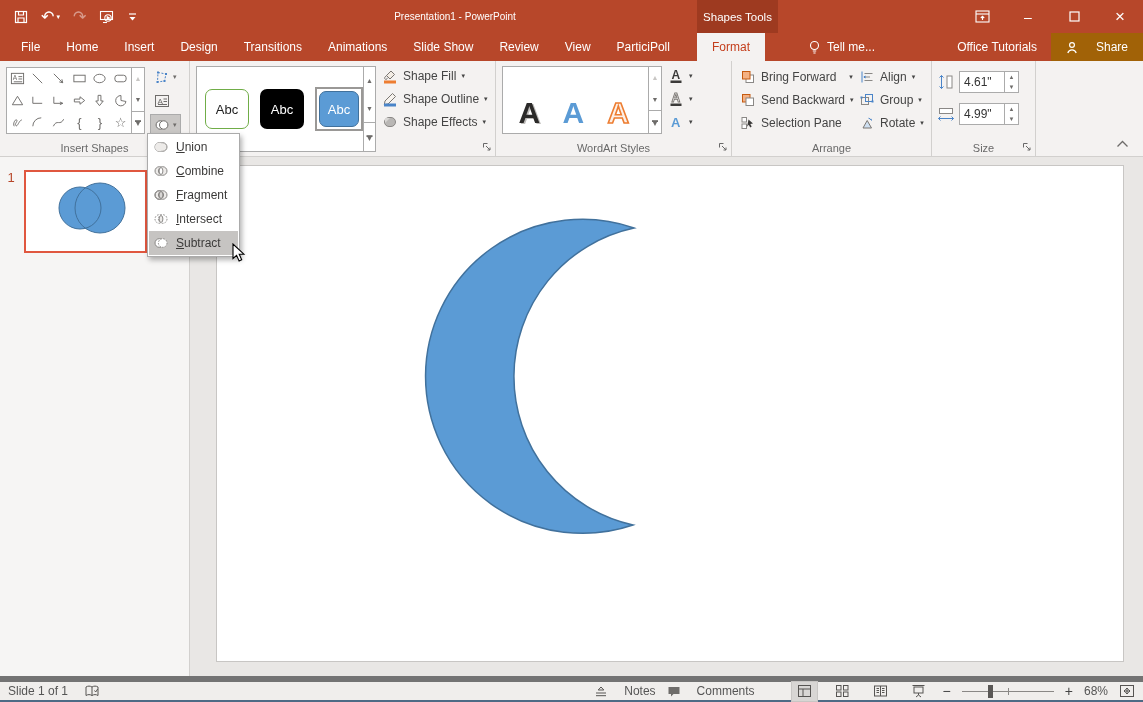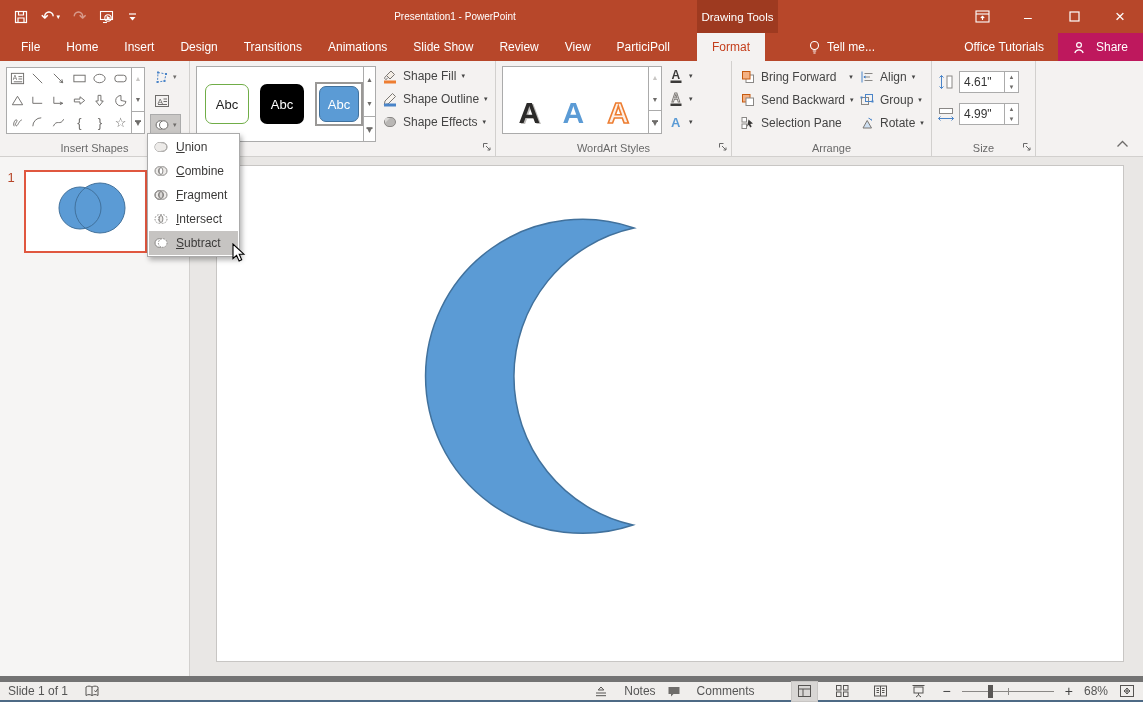--- a/index.html
+++ b/index.html
@@ -15,21 +15,21 @@
 .ctxhdr{position:absolute;left:697px;top:0;width:81px;height:33px;background:#9E3A20;display:flex;align-items:center;justify-content:center;font-size:11.5px}
 .wincontrols{position:absolute;right:0;top:0;height:33px;display:flex}
 .winbtn{width:46px;height:33px;display:flex;align-items:center;justify-content:center;font-size:14px}
 
 .tabrow{height:28px;background:#B7472A;display:flex;align-items:stretch;position:relative;color:#fff;font-size:12px;padding-left:8px}
 .tab{padding:0 13px;display:flex;align-items:center;white-space:nowrap}
 .tab-format{position:absolute;left:697px;top:0;width:68px;height:28px;background:#F4F2F1;color:#C43E1C;display:flex;align-items:center;justify-content:center}
 .tellme{position:absolute;left:808px;top:0;height:28px;display:flex;align-items:center;gap:6px}
 .tabright{margin-left:auto;display:flex;align-items:stretch}
 .office-tut{display:flex;align-items:center;padding:0 14px}
-.share{background:#be185d;display:flex;align-items:center;gap:10px;padding:4px 15px}
+.share{background:#a16207;display:flex;align-items:center;gap:17px;padding:4px 15px}
 
 .ribbon{height:96px;background:#F4F2F1;border-bottom:1px solid #D2D0CE;display:flex;position:relative}
 .rgroup{border-right:1px solid #D2D0CE;position:relative;flex-shrink:0;height:95px}
 .rlabel{position:absolute;bottom:2px;left:0;right:0;text-align:center;font-size:11px;color:#696969;white-space:nowrap}
 .launcher{position:absolute;right:3px;bottom:4px}
 .gallery{position:absolute;background:#fff;border:1px solid #ABABAB;display:flex}
 .gscroll{width:13px;border-left:1px solid #ABABAB;display:flex;flex-direction:column}
 .gscroll>div{flex:1;display:flex;align-items:center;justify-content:center;font-size:7px;color:#6E6C6A}
 .gscroll .disabled{color:#C8C6C4}
 .gscroll .morebtn{border-top:1px solid #ABABAB;flex-direction:column;line-height:.5}
@@ -124,21 +124,21 @@
         </svg>
     </span>
     <span class="qbtn">
       <svg width="9" height="10" viewBox="0 0 9 10">
           <path d="M1 2h7" stroke="#fff" stroke-width="1.2"></path>
           <path d="M1.5 5l3 3.5L7.5 5z" fill="#fff"></path>
         </svg>
     </span>
   </div>
   <div class="apptitle">Presentation1 - PowerPoint</div>
-  <div class="ctxhdr">Drawing Tools</div>
+  <div class="ctxhdr">Shapes Tools</div>
   <div class="wincontrols">
     <span class="winbtn">
       <svg width="15" height="13" viewBox="0 0 15 13">
           <g fill="none" stroke="#fff" stroke-width="1.1">
             <rect x="1" y="1" width="13" height="11"></rect>
             <path d="M1 4h13"></path>
             <path d="M7.5 10V6.5M5.8 8l1.7-1.7L9.2 8"></path>
           </g>
         </svg>
     </span>
@@ -321,21 +321,21 @@
               <circle cx="9.7" cy="8" r="4.2"></circle>
             </g>
           </svg>
         <span class="qcaret">▾</span>
       </span>
     </div>
     <div class="rlabel">Insert Shapes</div>
   </div>
 
   <div class="rgroup g-styles">
-    <div class="gallery" style="left:6px;top:5px;width:180px;height:76px">
+    <div class="gallery" style="left:6px;top:5px;width:180px;height:86px">
       <div class="styleitems">
         <span class="abc abc1">Abc</span>
         <span class="abc abc2">Abc</span>
         <span class="selwrap">
             <span class="abc abc3">Abc</span>
           </span>
       </div>
       <div class="gscroll">
         <div>▲</div>
         <div>▼</div>

